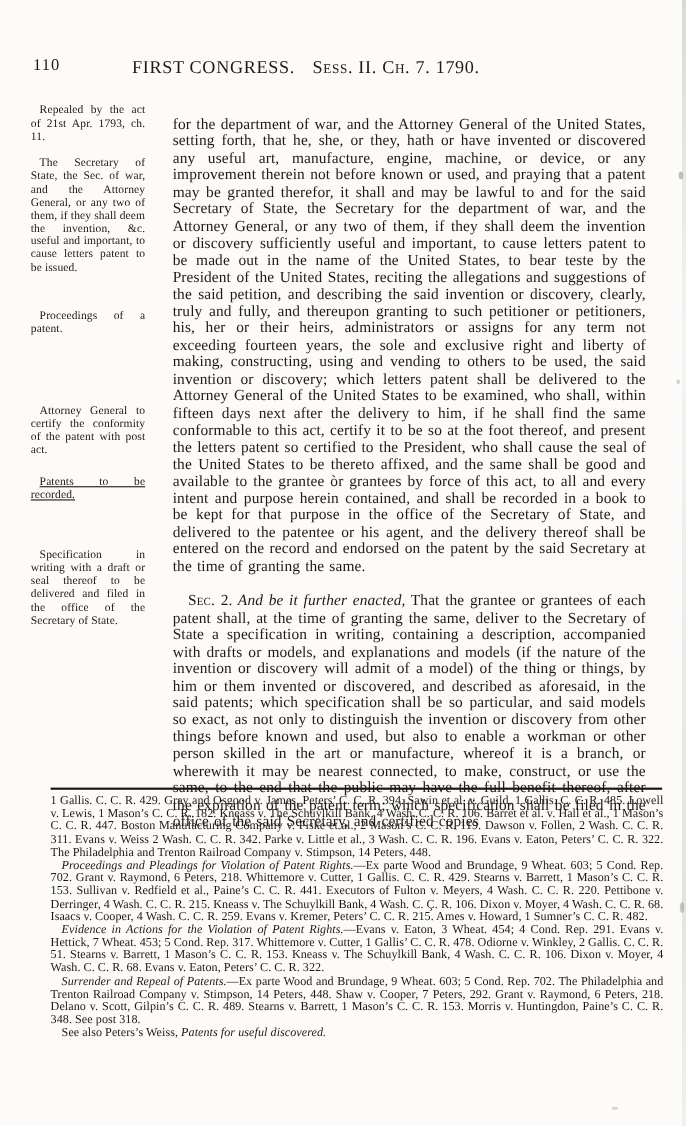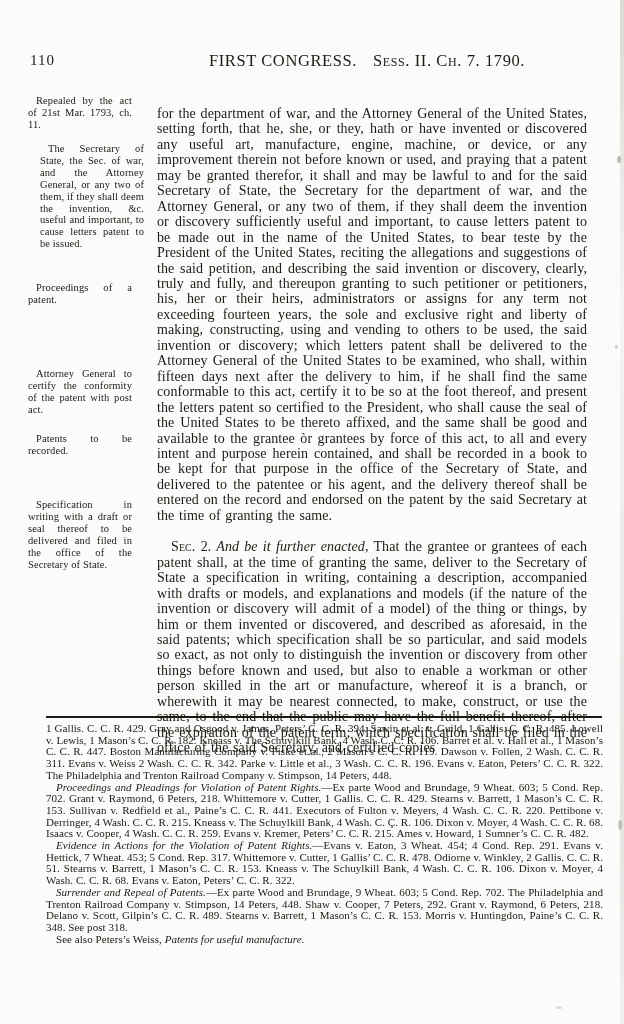--- a/index.html
+++ b/index.html
@@ -15,41 +15,41 @@
   }
   .page-number {
     position: absolute;
     left: 30px; top: 52px;
     font-size: 15px;
     letter-spacing: 1px;
   }
   .running-head {
     position: absolute;
     left: 120px; right: 10px; top: 51px;
-    text-align: center;
+    text-align: left;
     font-size: 16.5px;
     letter-spacing: 0.6px;
     white-space: nowrap;
   }
   .running-head .session { margin-left: 16px; font-variant: small-caps; }
   .margin-col { position: absolute; left: 28px; top: 0; width: 104px; }
   .margin-note {
     position: absolute;
     left: 0; width: 104px;
     font-size: 10.5px;
     line-height: 11.9px;
     text-align: justify;
     text-indent: 8px;
     letter-spacing: 0.1px;
   }
   .mn0 { top: 95px; }
-  .mn1 { top: 143px; margin-left: 12px; }
+  .mn1 { top: 143px; }
   .mn2 { top: 282px; }
   .mn3 { top: 368px; }
-  .mn4 { top: 433px; }
+  .mn4 { top: 433px; text-decoration: underline; }
   .mn5 { top: 499px; }
   .body-col {
     position: absolute;
     left: 141px; top: 90px; width: 462px;
     font-size: 14px;
     line-height: 15.45px;
     text-align: justify;
     letter-spacing: 0.1px;
     word-spacing: 1px;
   }
@@ -88,41 +88,41 @@
 
 <div class="page">
 
   <span class="page-number">110</span>
 
   <div class="running-head">
     <span>FIRST CONGRESS.</span><span class="session">Sess. II. Ch. 7. 1790.</span>
   </div>
 
   <div class="margin-col">
-    <div class="margin-note mn0">Repealed by the act of 21st Mar. 1793, ch. 11.</div>
+    <div class="margin-note mn0">Repealed by the act of 21st Apr. 1793, ch. 11.</div>
     <div class="margin-note mn1">The Secretary of State, the Sec. of war, and the Attorney General, or any two of them, if they shall deem the invention, &amp;c. useful and important, to cause letters patent to be issued.</div>
     <div class="margin-note mn2">Proceedings of a patent.</div>
     <div class="margin-note mn3">Attorney General to certify the conformity of the patent with post act.</div>
     <div class="margin-note mn4">Patents to be recorded.</div>
     <div class="margin-note mn5">Specification in writing with a draft or seal thereof to be delivered and filed in the office of the Secretary of State.</div>
   </div>
 
   <div class="body-col">
     <p>for the department of war, and the Attorney General of the United States, setting forth, that he, she, or they, hath or have invented or discovered any useful art, manufacture, engine, machine, or device, or any improvement therein not before known or used, and praying that a patent may be granted therefor, it shall and may be lawful to and for the said Secretary of State, the Secretary for the department of war, and the Attorney General, or any two of them, if they shall deem the invention or discovery sufficiently useful and important, to cause letters patent to be made out in the name of the United States, to bear teste by the President of the United States, reciting the allegations and suggestions of the said petition, and describing the said invention or discovery, clearly, truly and fully, and thereupon granting to such petitioner or petitioners, his, her or their heirs, administrators or assigns for any term not exceeding fourteen years, the sole and exclusive right and liberty of making, constructing, using and vending to others to be used, the said invention or discovery; which letters patent shall be delivered to the Attorney General of the United States to be examined, who shall, within fifteen days next after the delivery to him, if he shall find the same conformable to this act, certify it to be so at the foot thereof, and present the letters patent so certified to the President, who shall cause the seal of the United States to be thereto affixed, and the same shall be good and available to the grantee òr grantees by force of this act, to all and every intent and purpose herein contained, and shall be recorded in a book to be kept for that purpose in the office of the Secretary of State, and delivered to the patentee or his agent, and the delivery thereof shall be entered on the record and endorsed on the patent by the said Secretary at the time of granting the same.</p>
     <p class="sec"><span class="sc">Sec. 2.</span><span class="it"> And be it further enacted,</span><span> That the grantee or grantees of each patent shall, at the time of granting the same, deliver to the Secretary of State a specification in writing, containing a description, accompanied with drafts or models, and explanations and models (if the nature of the invention or discovery will admit of a model) of the thing or things, by him or them invented or discovered, and described as aforesaid, in the said patents; which specification shall be so particular, and said models so exact, as not only to distinguish the invention or discovery from other things before known and used, but also to enable a workman or other person skilled in the art or manufacture, whereof it is a branch, or wherewith it may be nearest connected, to make, construct, or use the same, to the end that the public may have the full benefit thereof, after the expiration of the patent term; which specification shall be filed in the office of the said Secretary, and certified copies</span></p>
   </div>
 
   <div class="foot-rule"></div>
 
   <div class="footnotes">
     <p class="first"><span class="it"></span><span>1 Gallis. C. C. R. 429.  Gray and Osgood v. James, Peters’ C. C. R. 394.  Sawin et al. v. Guild, 1 Gallis. C. C. R. 485.  Lowell v. Lewis, 1 Mason’s C. C. R. 182.  Kneass v. The Schuylkill Bank, 4 Wash. C. C. R. 106.  Barret et al. v. Hall et al., 1 Mason’s C. C. R. 447.  Boston Manufacturing Company v. Fiske et al., 2 Mason’s C. C. R. 119.  Dawson v. Follen, 2 Wash. C. C. R. 311.  Evans v. Weiss 2 Wash. C. C. R. 342.  Parke v. Little et al., 3 Wash. C. C. R. 196.  Evans v. Eaton, Peters’ C. C. R. 322.  The Philadelphia and Trenton Railroad Company v. Stimpson, 14 Peters, 448.</span><span class="it"></span></p>
     <p><span class="it">Proceedings and Pleadings for Violation of Patent Rights.</span><span>—Ex parte Wood and Brundage, 9 Wheat. 603; 5 Cond. Rep. 702.  Grant v. Raymond, 6 Peters, 218.  Whittemore v. Cutter, 1 Gallis. C. C. R. 429.  Stearns v. Barrett, 1 Mason’s C. C. R. 153.  Sullivan v. Redfield et al., Paine’s C. C. R. 441.  Executors of Fulton v. Meyers, 4 Wash. C. C. R. 220.  Pettibone v. Derringer, 4 Wash. C. C. R. 215.  Kneass v. The Schuylkill Bank, 4 Wash. C. Ç. R. 106.  Dixon v. Moyer, 4 Wash. C. C. R. 68.  Isaacs v. Cooper, 4 Wash. C. C. R. 259.  Evans v. Kremer, Peters’ C. C. R. 215.  Ames v. Howard, 1 Sumner’s C. C. R. 482.</span><span class="it"></span></p>
     <p><span class="it">Evidence in Actions for the Violation of Patent Rights.</span><span>—Evans v. Eaton, 3 Wheat. 454; 4 Cond. Rep. 291.  Evans v. Hettick, 7 Wheat. 453;  5 Cond. Rep. 317.  Whittemore v. Cutter, 1 Gallis’ C. C. R. 478.  Odiorne v. Winkley, 2 Gallis. C. C. R. 51.  Stearns v. Barrett, 1 Mason’s C. C. R. 153.  Kneass v. The Schuylkill Bank, 4 Wash. C. C. R. 106.  Dixon v. Moyer, 4 Wash. C. C. R. 68.  Evans v. Eaton, Peters’ C. C. R. 322.</span><span class="it"></span></p>
     <p><span class="it">Surrender and Repeal of Patents.</span><span>—Ex parte Wood and Brundage, 9 Wheat. 603; 5 Cond. Rep. 702.  The Philadelphia and Trenton Railroad Company v. Stimpson, 14 Peters, 448.  Shaw v. Cooper, 7 Peters, 292.  Grant v. Raymond, 6 Peters, 218.  Delano v. Scott, Gilpin’s C. C. R. 489.  Stearns v. Barrett, 1 Mason’s C. C. R. 153.  Morris v. Huntingdon, Paine’s C. C. R. 348.  See post 318.</span><span class="it"></span></p>
-    <p><span class="it"></span><span>See also Peters’s Weiss, </span><span class="it">Patents for useful manufacture.</span></p>
+    <p><span class="it"></span><span>See also Peters’s Weiss, </span><span class="it">Patents for useful discovered.</span></p>
   </div>
 
   <div class="speck sp1"></div>
   <div class="speck sp2"></div>
   <div class="speck sp3"></div>
   <div class="speck sp4"></div>
   <div class="edge-shade"></div>
 
 </div>
 

